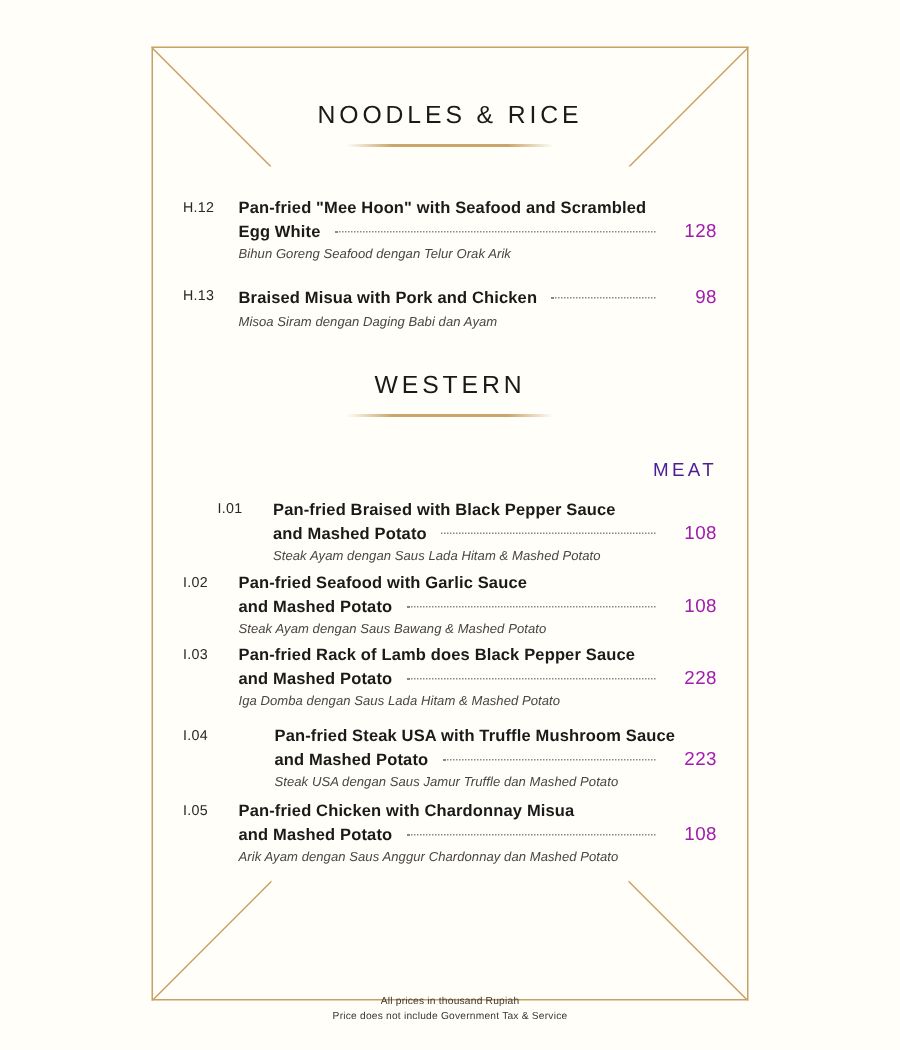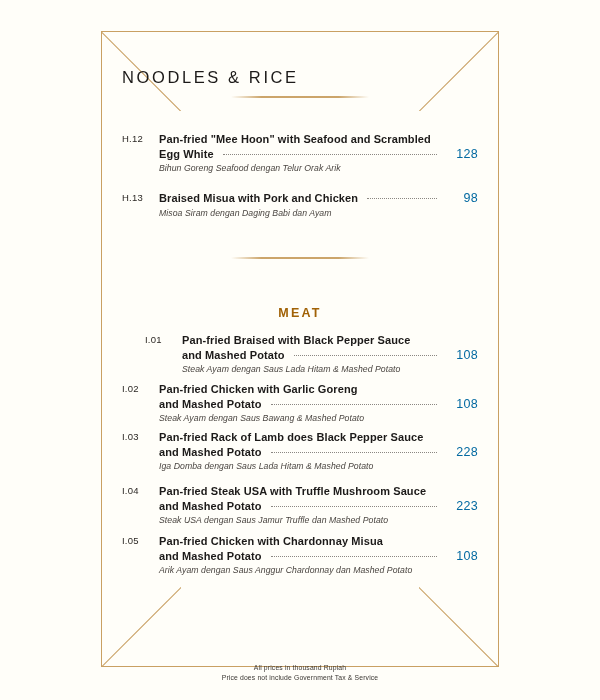--- a/index.html
+++ b/index.html
@@ -61,44 +61,45 @@
     position: absolute;
     left: 122px;
     top: 31px;
     width: 356px;
     height: 636px;
     box-sizing: border-box;
   }
 
   
   .section-head {
+    text-align: center;
   }
   .section-title {
     font-size: 16.5px;
     font-weight: 500;
     letter-spacing: 2.6px;
     color: #1c1a19;
     white-space: nowrap;
   }
   .section-rule {
     width: 138px;
     height: 2px;
     margin: 9px auto 0 auto;
     background: linear-gradient(to right,
       rgba(201,160,99,0) 0%,
       rgba(201,160,99,0.95) 22%,
       rgba(201,160,99,0.95) 78%,
       rgba(201,160,99,0) 100%);
   }
   .sub-title {
-    text-align: center;
+    text-align: right;
     font-size: 12.5px;
-    font-weight: 700;
+    font-weight: 400;
     letter-spacing: 2.2px;
-    color: #a16207;
+    color: #4c1d95;
   }
 
   
   .menu-item {
     display: flex;
     align-items: flex-start;
   }
   .item-code {
     width: 37px;
     flex: 0 0 37px;
@@ -131,21 +132,21 @@
     border-bottom: 1.4px dotted #8b8782;
     position: relative;
     top: -3px;
     min-width: 12px;
   }
   .item-price {
     flex: 0 0 auto;
     width: 34px;
     text-align: right;
     font-size: 12.5px;
-    color: #0369a1;
+    color: #a21caf;
     letter-spacing: 0.3px;
   }
   .item-desc {
     font-size: 8.7px;
     font-style: italic;
     color: #4a4541;
     line-height: 12px;
     margin-top: 1px;
     letter-spacing: 0.05px;
   }
@@ -205,60 +206,61 @@
         <div class="item-body">
           <div class="name-line">
             <span class="item-name item-name-last">Braised Misua with Pork and Chicken</span>
             <span class="leader"></span>
             <span class="item-price">98</span>
           </div>
           <div class="item-desc">Misoa Siram dengan Daging Babi dan Ayam</div>
         </div>
       </div>
       <div class="section-head" style="position: absolute; left: 0px; right: 0px; top: 217px;">
+        <div class="section-title">WESTERN</div>
         <div class="section-rule"></div>
       </div>
       <div class="sub-title" style="position: absolute; left: 0px; right: 0px; top: 275px;">MEAT</div>
       <div class="menu-item" style="position: absolute; left: 0px; right: 0px; top: 302px; margin-left: 23px;">
         <div class="item-code">I.01</div>
         <div class="item-body">
           <div class="item-name">Pan-fried Braised with Black Pepper Sauce</div>
           <div class="name-line">
             <span class="item-name item-name-last">and Mashed Potato</span>
             <span class="leader"></span>
             <span class="item-price">108</span>
           </div>
           <div class="item-desc">Steak Ayam dengan Saus Lada Hitam &amp; Mashed Potato</div>
         </div>
       </div>
       <div class="menu-item" style="position: absolute; left: 0px; right: 0px; top: 351px;">
         <div class="item-code">I.02</div>
         <div class="item-body">
-          <div class="item-name">Pan-fried Chicken with Garlic Goreng</div>
+          <div class="item-name">Pan-fried Seafood with Garlic Sauce</div>
           <div class="name-line">
             <span class="item-name item-name-last">and Mashed Potato</span>
             <span class="leader"></span>
             <span class="item-price">108</span>
           </div>
           <div class="item-desc">Steak Ayam dengan Saus Bawang &amp; Mashed Potato</div>
         </div>
       </div>
       <div class="menu-item" style="position: absolute; left: 0px; right: 0px; top: 399px;">
         <div class="item-code">I.03</div>
         <div class="item-body">
           <div class="item-name">Pan-fried Rack of Lamb does Black Pepper Sauce</div>
           <div class="name-line">
             <span class="item-name item-name-last">and Mashed Potato</span>
             <span class="leader"></span>
             <span class="item-price">228</span>
           </div>
           <div class="item-desc">Iga Domba dengan Saus Lada Hitam &amp; Mashed Potato</div>
         </div>
       </div>
-      <div class="menu-item" style="position: absolute; left: 0px; right: 0px; top: 453px;">
+      <div class="menu-item" style="position: absolute; left: 0px; right: 0px; top: 453px; gap: 24px;">
         <div class="item-code">I.04</div>
         <div class="item-body">
           <div class="item-name">Pan-fried Steak USA with Truffle Mushroom Sauce</div>
           <div class="name-line">
             <span class="item-name item-name-last">and Mashed Potato</span>
             <span class="leader"></span>
             <span class="item-price">223</span>
           </div>
           <div class="item-desc">Steak USA dengan Saus Jamur Truffle dan Mashed Potato</div>
         </div>

